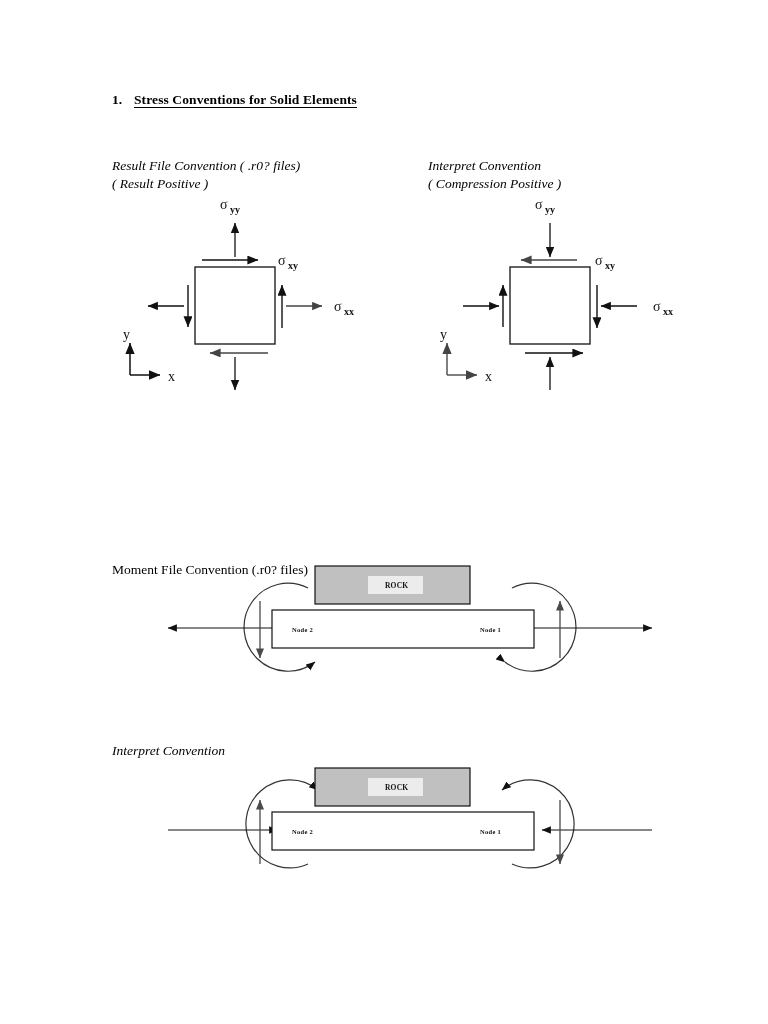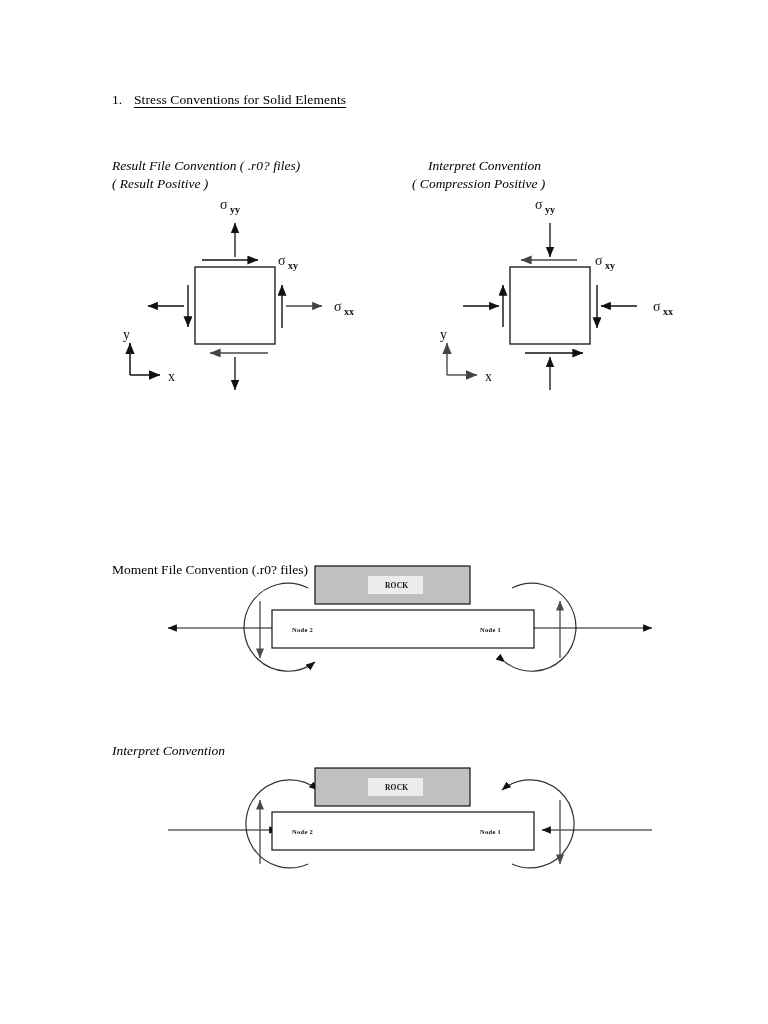--- a/index.html
+++ b/index.html
@@ -19,21 +19,21 @@
     position: absolute;
     inset: 0;
     width: 768px;
     height: 1024px;
   }
 
   
   .section-heading {
     position: absolute;
     font-size: 13.5px;
-    font-weight: normal;
+    font-weight: bold;
     white-space: nowrap;
     letter-spacing: .1px;
   }
   .section-heading .num {
     display: inline-block;
     width: 22px;
   }
   .section-heading .txt {
     text-decoration: underline;
     text-underline-offset: 2.5px;
@@ -92,21 +92,21 @@
 <div class="page">
 
   <div class="section-heading" style="left:112px; top:92px;">
     <span class="num">1.</span><span class="txt">Stress Conventions for Solid Elements</span>
   </div>
 
   <div class="caption" style="left:112px; top:126px;">Result File Convention ( .r0? files)</div>
   <div class="caption" style="left:112px; top:144px;">( Result Positive )</div>
 
   <div class="caption" style="left:428px; top:126px;">Interpret Convention</div>
-  <div class="caption" style="left:412px; top:144px;text-align:center;">( Compression Positive )</div>
+  <div class="caption" style="left:428px; top:144px;text-align:center;">( Compression Positive )</div>
 
   <div class="fig" style="left:110px; top:185px;">
     <svg width="300" height="220" viewBox="0 0 300 220">
       <defs>
         <marker id="ahB" markerWidth="9" markerHeight="9" refX="7.6" refY="3.2" orient="auto" markerUnits="strokeWidth">
           <path d="M0,0 L7.8,3.2 L0,6.4 z" fill="#111"></path>
         </marker>
         <marker id="ahG" markerWidth="9" markerHeight="9" refX="7.6" refY="3.2" orient="auto" markerUnits="strokeWidth">
           <path d="M0,0 L7.8,3.2 L0,6.4 z" fill="#444"></path>
         </marker>

